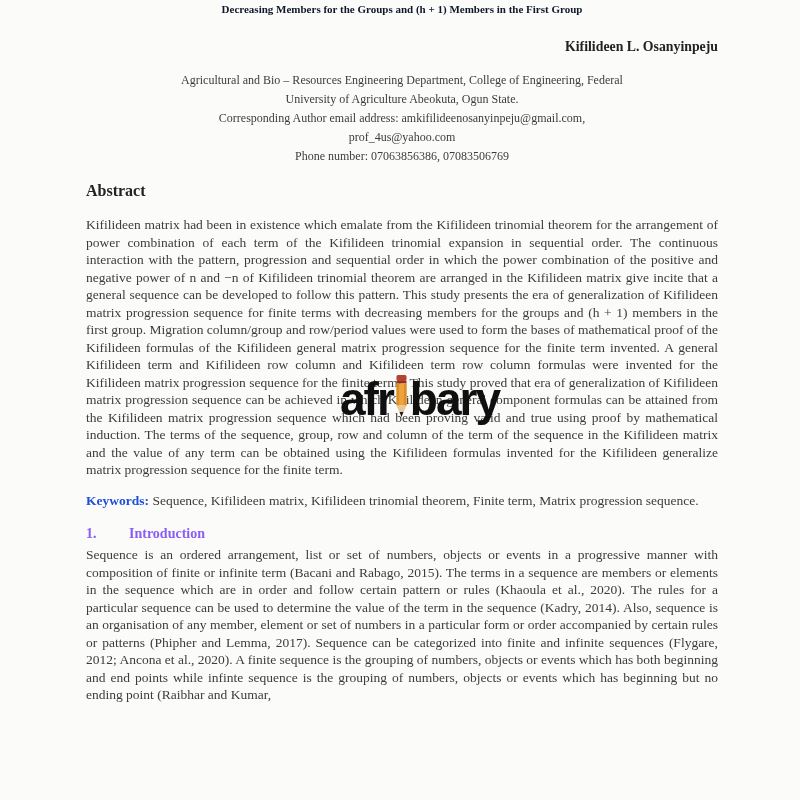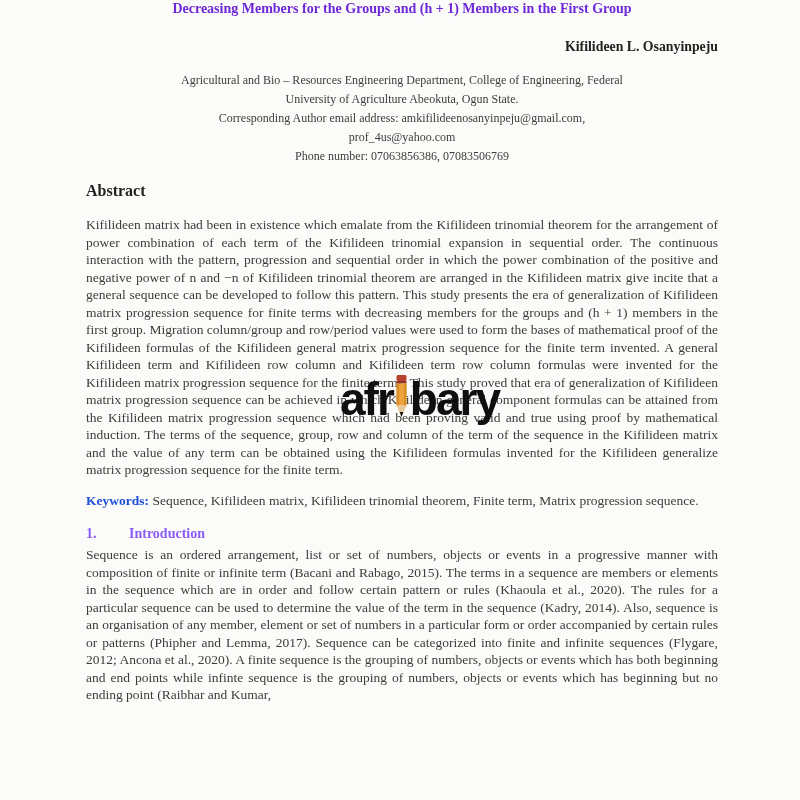--- a/index.html
+++ b/index.html
@@ -18,25 +18,25 @@
     position: relative;
     width: 800px;
     height: 800px;
   }
   .content {
     padding: 0 82px 0 86px;
   }
   .doc-title {
     margin: 0;
     padding-top: 1px;
-    font-size: 14px;
+    font-size: 11px;
     line-height: 16px;
     font-weight: bold;
     text-align: center;
-    color: #6d28d9;
+    color: #0f172a;
   }
   .author {
     margin: 21px 0 14px 0;
     font-size: 13.8px;
     line-height: 17px;
     font-weight: bold;
     text-align: right;
     color: #232220;
   }
   .affiliation {

